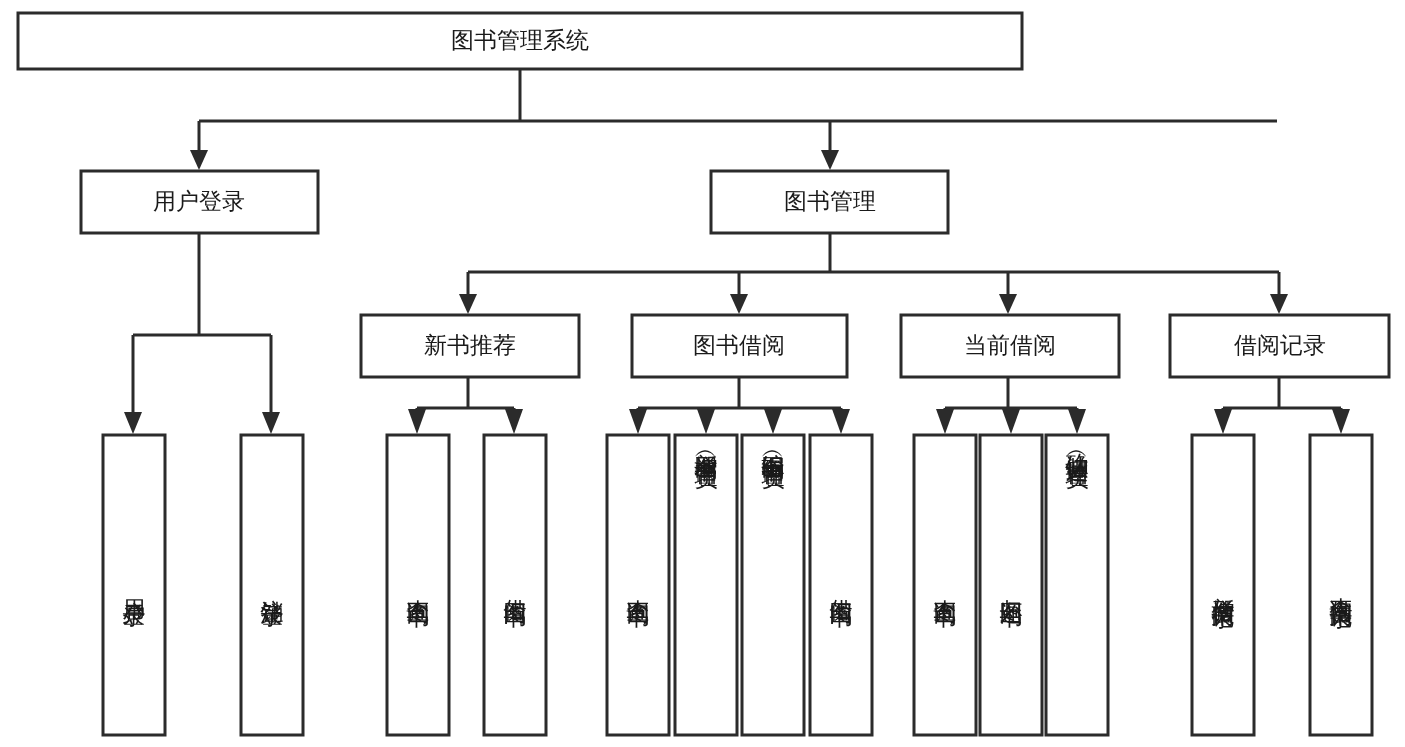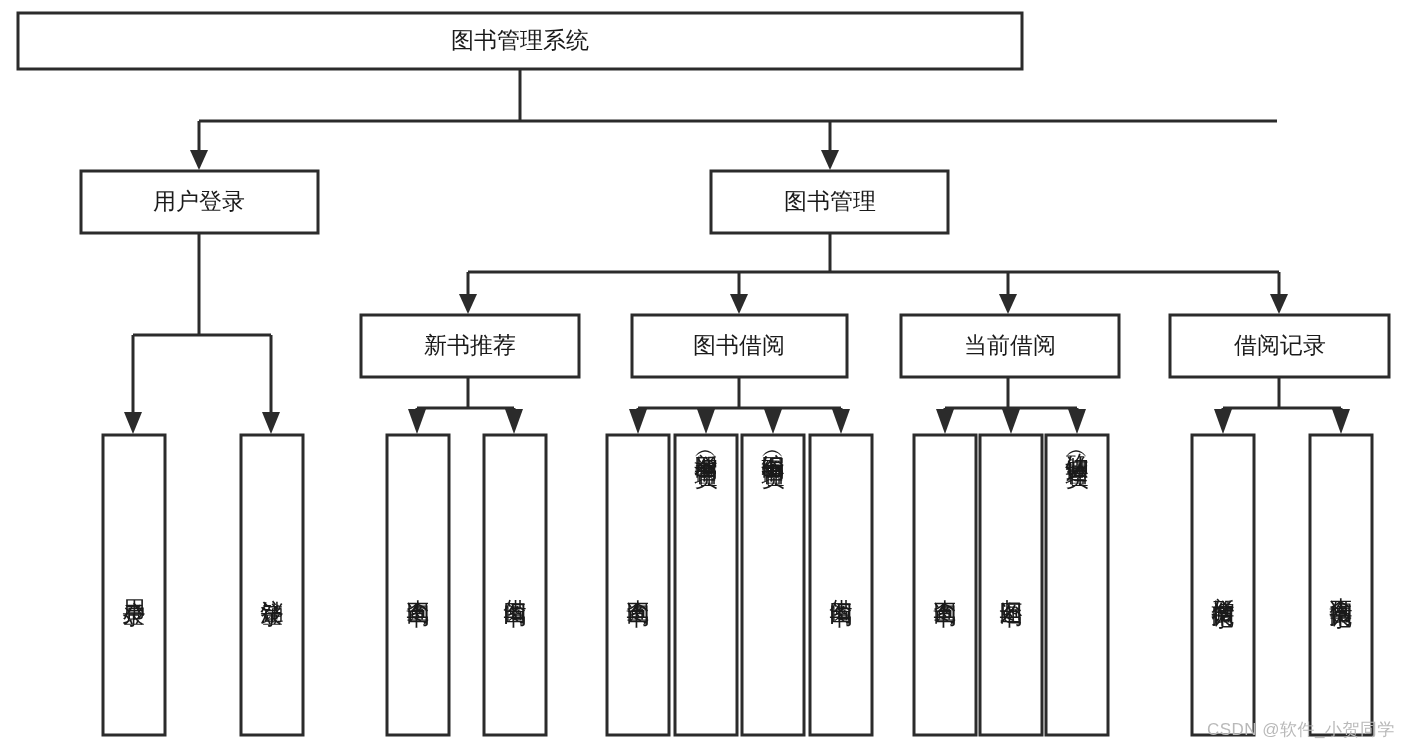--- a/index.html
+++ b/index.html
@@ -243,14 +243,13 @@
   <div class="leaf-label-wrap" style="left:1046px; top:435px; width:62px; height:300px; align-items:flex-start;">
     <span class="leaf-label">确认归还（管理员）</span>
   </div>
   <div class="leaf-label-wrap" style="left:1192px; top:435px; width:62px; height:300px;">
     <span class="leaf-label">新增借阅记录</span>
   </div>
   <div class="leaf-label-wrap" style="left:1310px; top:435px; width:62px; height:300px;">
     <span class="leaf-label">查询借阅记录</span>
   </div>
 
-  <div class="watermark">CSDN @软件_小贺同学</div>
 </div>
 
 </body></html>

